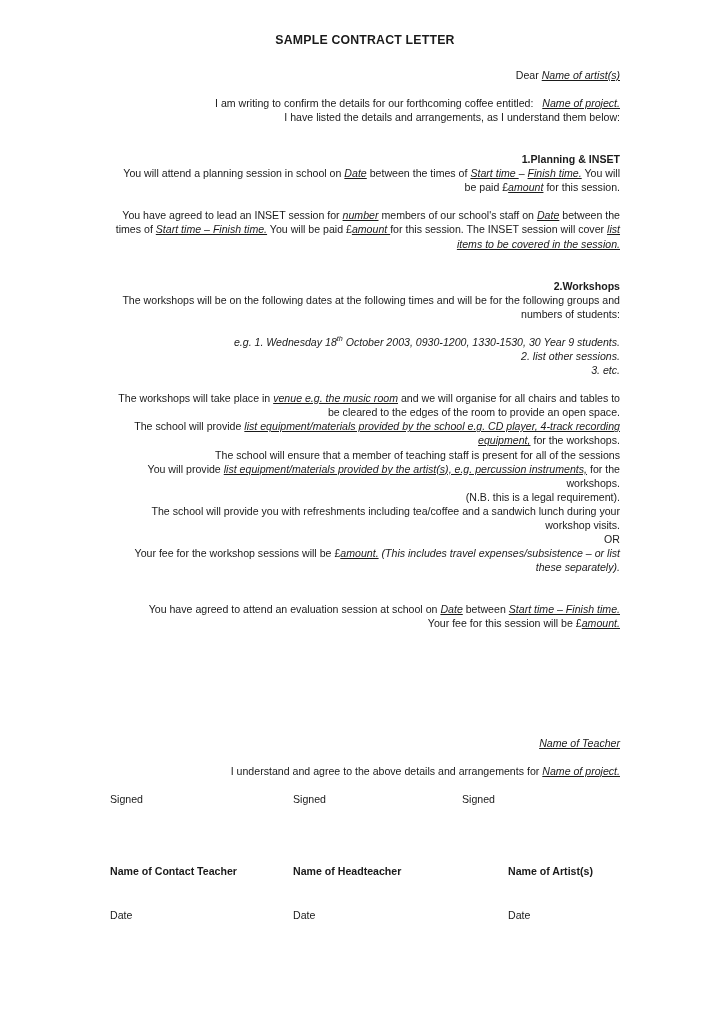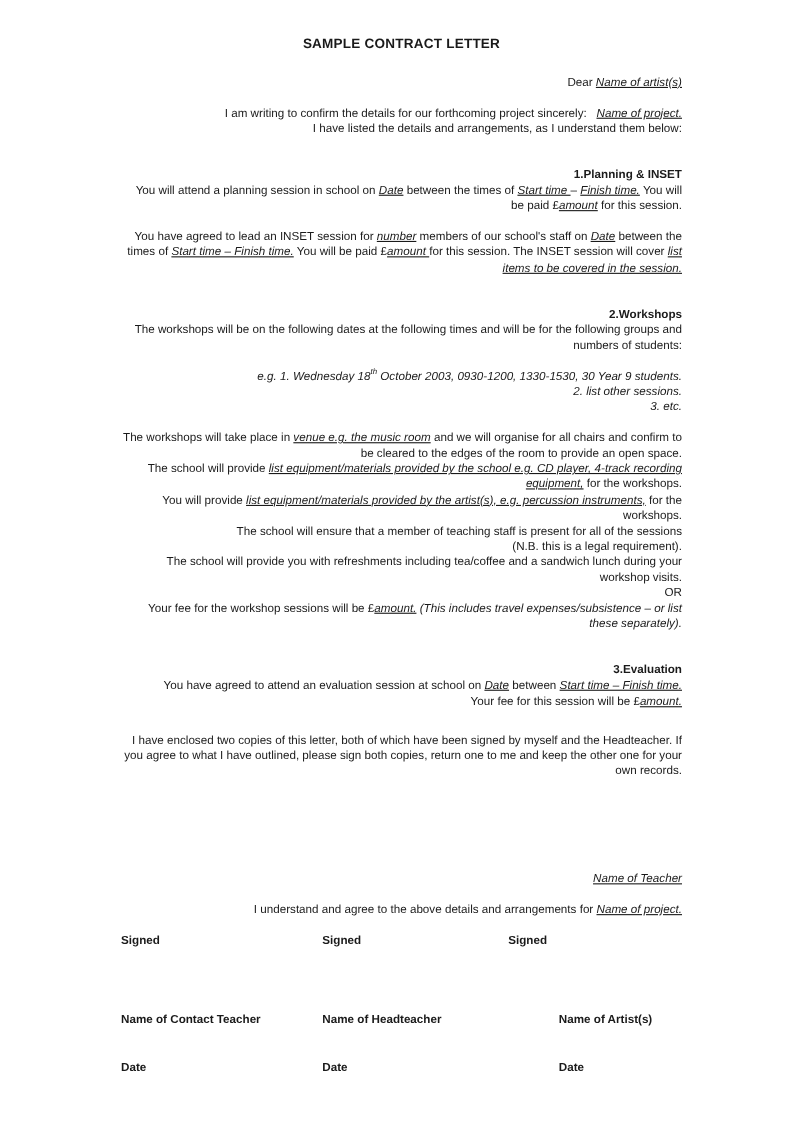--- a/index.html
+++ b/index.html
@@ -64,42 +64,41 @@
   .ital { font-style: italic; }
   .bold { font-weight: normal; }
   sup { font-size: 7.2px; vertical-align: super; line-height: 0; margin-top: 12px; }
   .eg-list { font-style: italic; font-size: 10.6px; line-height: 14.1px; }
   .eg-sub { padding-left: 26px; }
   .sig-row {
     position: relative;
     height: 16px;
     font-size: 10.6px;
     line-height: 14.1px;
-    font-weight: bold;
   }
   .sig-row > span { position: absolute; top: 0; }
   .c1 { left: 0px; }
   .c2 { left: 183px; }
   .c3 { left: 352px; }
   .c3b { left: 398px; }
   .names-row { font-weight: bold; }
 </style>
 </head>
 <body>
 
 <div class="page">
   <div class="content">
 
     <div class="doc-title">SAMPLE CONTRACT LETTER</div>
 
     <p><span>Dear </span><span class="ph">Name of artist(s)</span></p>
 
     <div class="gap-md"></div>
 
-    <p><span>I am writing to confirm the details for our forthcoming project sincerely:</span>&nbsp;&nbsp; <span class="ph">Name of project.</span></p>
+    <p><span>I am writing to confirm the details for our forthcoming coffee entitled:</span>&nbsp;&nbsp; <span class="ph">Name of project.</span></p>
     <p>I have listed the details and arrangements, as I understand them below:</p>
 
     <div class="gap-xl"></div>
 
     <p class="heading"><span class="num">1.</span><span>Planning &amp; INSET</span></p>
     <p><span>You will attend a planning session in school on </span><span class="ph">Date</span><span> between the times of </span><span class="ph">Start time </span><span>– </span><span class="ph">Finish time.</span><span> You will be paid £</span><span class="ph">amount</span><span> for this session.</span></p>
 
     <div class="gap-md"></div>
 
     <p><span>You have agreed to lead an INSET session for </span><span class="ph">number</span><span> members of our school's staff on </span><span class="ph">Date</span><span> between the times of </span><span class="ph">Start time – Finish time.</span><span> You will be paid £</span><span class="ph">amount </span><span> for this session.  The INSET session will cover </span><span class="ph">list items to be covered in the session.</span></p>
@@ -110,38 +109,36 @@
     <p>The workshops will be on the following dates at the following times and will be for the following groups and numbers of students:</p>
 
     <div class="gap-md"></div>
 
     <p class="eg-list"><span>e.g. 1. Wednesday 18</span><sup>th</sup><span> October 2003, 0930-1200, 1330-1530, 30 Year 9 students.</span></p>
     <p class="eg-list eg-sub">2. list other sessions.</p>
     <p class="eg-list eg-sub">3. etc.</p>
 
     <div class="gap-md"></div>
 
-    <p><span>The workshops will take place in </span><span class="ph">venue e.g. the music room</span><span> and we will organise for all chairs and confirm to be cleared to the edges of the room to provide an open space.</span></p>
+    <p><span>The workshops will take place in </span><span class="ph">venue e.g. the music room</span><span> and we will organise for all chairs and tables to be cleared to the edges of the room to provide an open space.</span></p>
     <p><span>The school will provide </span><span class="ph">list equipment/materials provided by the school e.g. CD player, 4-track recording equipment,</span><span> for the workshops.</span></p>
+    <p>The school will ensure that a member of teaching staff is present for all of the sessions</p>
     <p><span>You will provide </span><span class="ph">list equipment/materials provided by the artist(s), e.g. percussion instruments,</span><span> for the workshops.</span></p>
-    <p>The school will ensure that a member of teaching staff is present for all of the sessions</p>
     <p class="bold">(N.B. this is a legal requirement).</p>
     <p>The school will provide you with refreshments including tea/coffee and a sandwich lunch during your workshop visits.</p>
     <p class="bold">OR</p>
     <p><span>Your fee for the workshop sessions will be £</span><span class="ph">amount.</span><span class="ital"> (This includes travel expenses/subsistence – or list these separately).</span></p>
 
     <div class="gap-xl"></div>
 
-    <p class="heading"><span class="num">3.</span><span>Evaluation</span></p>
     <p><span>You have agreed to attend an evaluation session at school on </span><span class="ph">Date</span><span> between </span><span class="ph">Start time – Finish time.</span></p>
     <p><span>Your fee for this session will be £</span><span class="ph">amount.</span></p>
 
     <div class="gap-lg"></div>
 
-    <p>I have enclosed two copies of this letter, both of which have been signed by myself and the Headteacher.  If you agree to what I have outlined, please sign both copies, return one to me and keep the other one for your own records.</p>
 
     <div class="gap-lg"></div>
 
 
     <div class="gap-lg"></div>
 
 
     <div class="gap-xxl"></div>
 
     <p><span class="ph">Name of Teacher</span></p>

